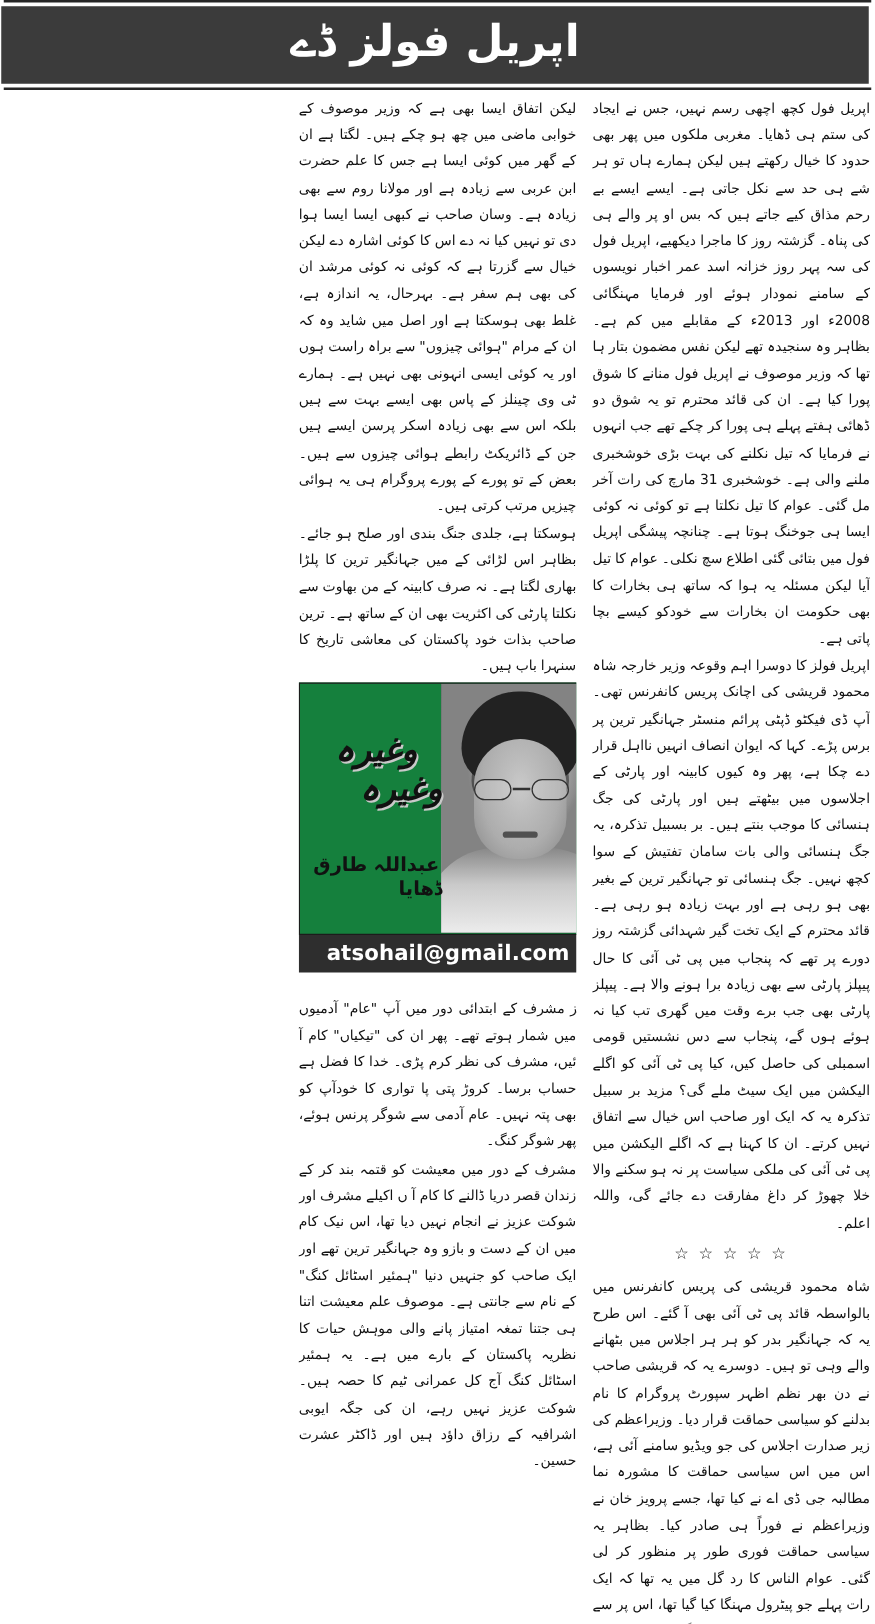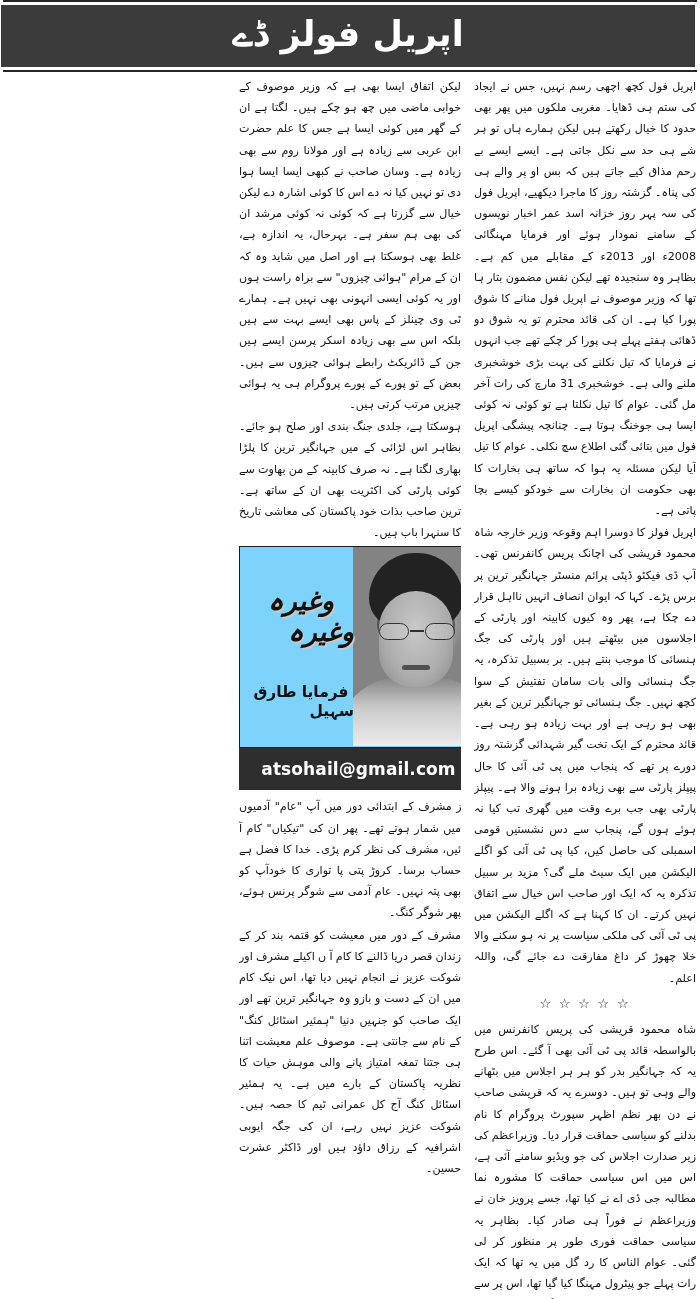--- a/index.html
+++ b/index.html
@@ -108,21 +108,21 @@
     position: relative;
     direction: rtl;
     shape-outside: margin-box;
   }
   #author-frame {
     position: absolute;
     left: 0; top: 0;
     width: 239px;
     height: 202px;
     border: 1.5px solid #1c1c1c;
-    background: #7dd3fc;
+    background: #15803d;
     box-sizing: border-box;
     overflow: hidden;
   }
   #author-photo {
     position: absolute;
     right: 0px;
     top: 0px;
     width: 124px;
     height: 199px;
     overflow: hidden;
@@ -214,21 +214,21 @@
     line-height: 19px;
     font-weight: 700;
     color: #111111;
     direction: rtl;
   }
   #email-bar {
     position: absolute;
     left: 0;
     top: 202px;
     width: 239px;
-    height: 42px;
+    height: 30px;
     background: #2e2e2e;
     color: #ffffff;
     display: flex;
     align-items: center;
     justify-content: center;
     direction: ltr;
   }
   #email-text {
     font-size: 17px;
     line-height: 1;
@@ -253,36 +253,36 @@
   <div class="col" id="col-right">
     <p class="para">اپریل فول کچھ اچھی رسم نہیں، جس نے ایجاد کی ستم ہی ڈھایا۔ مغربی ملکوں میں پھر بھی حدود کا خیال رکھتے ہیں لیکن ہمارے ہاں تو ہر شے ہی حد سے نکل جاتی ہے۔ ایسے ایسے بے رحم مذاق کیے جاتے ہیں کہ بس او پر والے ہی کی پناہ۔ گزشتہ روز کا ماجرا دیکھیے، اپریل فول کی سہ پہر روز خزانہ اسد عمر اخبار نویسوں کے سامنے نمودار ہوئے اور فرمایا مہنگائی 2008ء اور 2013ء کے مقابلے میں کم ہے۔ بظاہر وہ سنجیدہ تھے لیکن نفس مضمون بتار ہا تھا کہ وزیر موصوف نے اپریل فول منانے کا شوق پورا کیا ہے۔ ان کی قائد محترم تو یہ شوق دو ڈھائی ہفتے پہلے ہی پورا کر چکے تھے جب انہوں نے فرمایا کہ تیل نکلنے کی بہت بڑی خوشخبری ملنے والی ہے۔ خوشخبری 31 مارچ کی رات آخر مل گئی۔ عوام کا تیل نکلتا ہے تو کوئی نہ کوئی ایسا ہی جوخنگ ہوتا ہے۔ چنانچہ پیشگی اپریل فول میں بتائی گئی اطلاع سچ نکلی۔ عوام کا تیل آیا لیکن مسئلہ یہ ہوا کہ ساتھ ہی بخارات کا بھی حکومت ان بخارات سے خودکو کیسے بچا پاتی ہے۔</p>
     <p class="para">اپریل فولز کا دوسرا اہم وقوعہ وزیر خارجہ شاہ محمود قریشی کی اچانک پریس کانفرنس تھی۔ آپ ڈی فیکٹو ڈپٹی پرائم منسٹر جہانگیر ترین پر برس پڑے۔ کہا کہ ایوان انصاف انہیں نااہل قرار دے چکا ہے، پھر وہ کیوں کابینہ اور پارٹی کے اجلاسوں میں بیٹھتے ہیں اور پارٹی کی جگ ہنسائی کا موجب بنتے ہیں۔ بر بسبیل تذکرہ، یہ جگ ہنسائی والی بات سامان تفتیش کے سوا کچھ نہیں۔ جگ ہنسائی تو جہانگیر ترین کے بغیر بھی ہو رہی ہے اور بہت زیادہ ہو رہی ہے۔ قائد محترم کے ایک تخت گیر شہدائی گزشتہ روز دورے پر تھے کہ پنجاب میں پی ٹی آئی کا حال پیپلز پارٹی سے بھی زیادہ برا ہونے والا ہے۔ پیپلز پارٹی بھی جب برے وقت میں گھری تب کیا نہ ہوئے ہوں گے، پنجاب سے دس نشستیں قومی اسمبلی کی حاصل کیں، کیا پی ٹی آئی کو اگلے الیکشن میں ایک سیٹ ملے گی؟ مزید بر سبیل تذکرہ یہ کہ ایک اور صاحب اس خیال سے اتفاق نہیں کرتے۔ ان کا کہنا ہے کہ اگلے الیکشن میں پی ٹی آئی کی ملکی سیاست پر نہ ہو سکنے والا خلا چھوڑ کر داغ مفارقت دے جائے گی، واللہ اعلم۔</p>
     <div class="stars">☆ ☆ ☆ ☆ ☆</div>
     <p class="para">شاہ محمود قریشی کی پریس کانفرنس میں بالواسطہ قائد پی ٹی آئی بھی آ گئے۔ اس طرح یہ کہ جہانگیر بدر کو ہر ہر اجلاس میں بٹھانے والے وہی تو ہیں۔ دوسرے یہ کہ قریشی صاحب نے دن بھر نظم اظہر سپورٹ پروگرام کا نام بدلنے کو سیاسی حماقت قرار دیا۔ وزیراعظم کی زیر صدارت اجلاس کی جو ویڈیو سامنے آئی ہے، اس میں اس سیاسی حماقت کا مشورہ نما مطالبہ جی ڈی اے نے کیا تھا، جسے پرویز خان نے وزیراعظم نے فوراً ہی صادر کیا۔ بظاہر یہ سیاسی حماقت فوری طور پر منظور کر لی گئی۔ عوام الناس کا رد گل میں یہ تھا کہ ایک رات پہلے جو پیٹرول مہنگا کیا گیا تھا، اس پر سے توجہ ہٹانے کے لیے ڈراما کھیلا گیا تھا۔ لیکن اتنا سستا ڈراما تھا؟ بھری کی تہہ میں کچھ ہے ضرور، ابھی اچھلے یا کچھ تو قف کر لے، یہ پتہ نہیں۔</p>
 
   </div>
 
   <div class="col" id="col-middle">
     <p class="para">لیکن اتفاق ایسا بھی ہے کہ وزیر موصوف کے خوابی ماضی میں چھ ہو چکے ہیں۔ لگتا ہے ان کے گھر میں کوئی ایسا ہے جس کا علم حضرت ابن عربی سے زیادہ ہے اور مولانا روم سے بھی زیادہ ہے۔ وسان صاحب نے کبھی ایسا ایسا ہوا دی تو نہیں کیا نہ دے اس کا کوئی اشارہ دے لیکن خیال سے گزرتا ہے کہ کوئی نہ کوئی مرشد ان کی بھی ہم سفر ہے۔ بہرحال، یہ اندازہ ہے، غلط بھی ہوسکتا ہے اور اصل میں شاید وہ کہ ان کے مرام "ہوائی چیزوں" سے براہ راست ہوں اور یہ کوئی ایسی انہونی بھی نہیں ہے۔ ہمارے ٹی وی چینلز کے پاس بھی ایسے بہت سے ہیں بلکہ اس سے بھی زیادہ اسکر پرسن ایسے ہیں جن کے ڈائریکٹ رابطے ہوائی چیزوں سے ہیں۔ بعض کے تو پورے کے پورے پروگرام ہی یہ ہوائی چیزیں مرتب کرتی ہیں۔</p>
-    <p class="para">ہوسکتا ہے، جلدی جنگ بندی اور صلح ہو جائے۔ بظاہر اس لڑائی کے میں جہانگیر ترین کا پلڑا بھاری لگتا ہے۔ نہ صرف کابینہ کے من بھاوت سے کوئی پارٹی کی اکثریت بھی ان کے ساتھ ہے۔ ترین صاحب بذات خود پاکستان کی معاشی تاریخ کا سنہرا باب ہیں۔</p>
+    <p class="para">ہوسکتا ہے، جلدی جنگ بندی اور صلح ہو جائے۔ بظاہر اس لڑائی کے میں جہانگیر ترین کا پلڑا بھاری لگتا ہے۔ نہ صرف کابینہ کے من بھاوت سے نکلتا پارٹی کی اکثریت بھی ان کے ساتھ ہے۔ ترین صاحب بذات خود پاکستان کی معاشی تاریخ کا سنہرا باب ہیں۔</p>
 
     <div id="author-plate">
       <div id="author-frame">
         <div id="author-photo">
           <div class="face"></div>
           <div class="glasses">
             <i class="l"></i>
               <i class="r"></i>
               <b></b>
           </div>
           <div class="mouth"></div>
         </div>
         <div id="author-texts">
           <div id="kicker">وغیرہ وغیرہ</div>
-          <div id="author-name">فرمایا طارق سہیل</div>
+          <div id="author-name">عبداللہ طارق ڈھایا</div>
         </div>
       </div>
       <div id="email-bar">
         <span id="email-text">atsohail@gmail.com</span>
       </div>
     </div>
 
     <p class="para">پرویز مشرف کے ابتدائی دور میں آپ "عام" آدمیوں میں شمار ہوتے تھے۔ پھر ان کی "تیکیاں" کام آ ئیں، مشرف کی نظر کرم پڑی۔ خدا کا فضل ہے حساب برسا۔ کروڑ پتی پا تواری کا خودآپ کو بھی پتہ نہیں۔ عام آدمی سے شوگر پرنس ہوئے، پھر شوگر کنگ۔</p>
     <p class="para">مشرف کے دور میں معیشت کو قتمہ بند کر کے زندان قصر دریا ڈالنے کا کام آ ں اکیلے مشرف اور شوکت عزیز نے انجام نہیں دیا تھا، اس نیک کام میں ان کے دست و بازو وہ جہانگیر ترین تھے اور ایک صاحب کو جنہیں دنیا "ہمئیر اسٹائل کنگ" کے نام سے جانتی ہے۔ موصوف علم معیشت اتنا ہی جتنا تمغہ امتیاز پانے والی موہش حیات کا نظریہ پاکستان کے بارے میں ہے۔ یہ ہمئیر اسٹائل کنگ آج کل عمرانی ٹیم کا حصہ ہیں۔ شوکت عزیز نہیں رہے، ان کی جگہ ایوبی اشرافیہ کے رزاق داؤد ہیں اور ڈاکٹر عشرت حسین۔</p>
 

